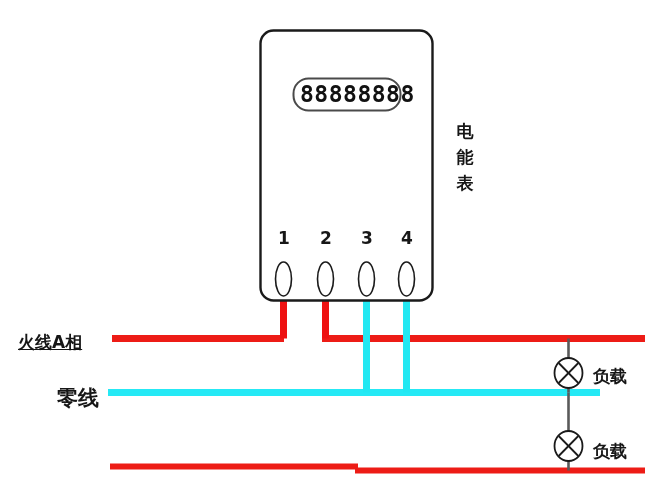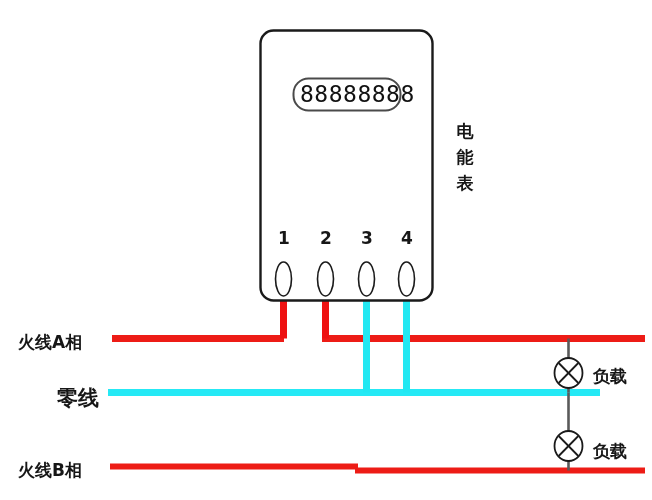--- a/index.html
+++ b/index.html
@@ -12,41 +12,41 @@
   }
   #stage{position:absolute;left:0;top:0;width:652px;height:500px;}
   #stage svg{display:block;}
   .lbl{
     position:absolute;
     color:#161616;
     font-weight:700;
     white-space:nowrap;
     letter-spacing:0px;
   }
-  #label-phase-a{left:18px;top:331px;font-size:17px;}
+  #label-phase-a{left:18px;top:331px;font-size:17px;text-decoration:underline;}
   #label-neutral{left:57px;top:384px;font-size:21px;}
   #label-phase-b{left:18px;top:459px;font-size:17px;}
   #label-load-1{left:593px;top:365px;font-size:17px;}
   #label-load-2{left:593px;top:440px;font-size:17px;}
   #label-meter{
     left:455px;top:118px;font-size:17px;
     width:20px;line-height:26px;
     text-align:center;
   }
   #label-meter span{display:block;}
   .term-num{
     position:absolute;font-size:17px;font-weight:700;color:#171717;
     width:20px;text-align:center;top:228px;
   }
   #display-digits{
     position:absolute;
     left:300px;top:81px;
     font-family:"DejaVu Sans Mono","Liberation Mono",monospace;
     font-size:23px;
-    font-weight:400;
+    font-weight:700;
     letter-spacing:0.5px;
     color:#111111;
     white-space:nowrap;
   }
 </style>
 </head>
 <body>
 
 <div id="stage">
   <svg width="652" height="500" viewBox="0 0 652 500">
@@ -112,17 +112,16 @@
   <div class="term-num" style="left:397px;">4</div>
 
   <div id="label-meter" class="lbl">
     <span>电</span>
     <span>能</span>
     <span>表</span>
   </div>
 
   <div id="label-phase-a" class="lbl">火线A相</div>
   <div id="label-neutral" class="lbl">零线</div>
-  <div id="label-phase-b" class="lbl">火线B相</div>
 
   <div id="label-load-1" class="lbl">负载</div>
   <div id="label-load-2" class="lbl">负载</div>
 </div>
 
 </body></html>

